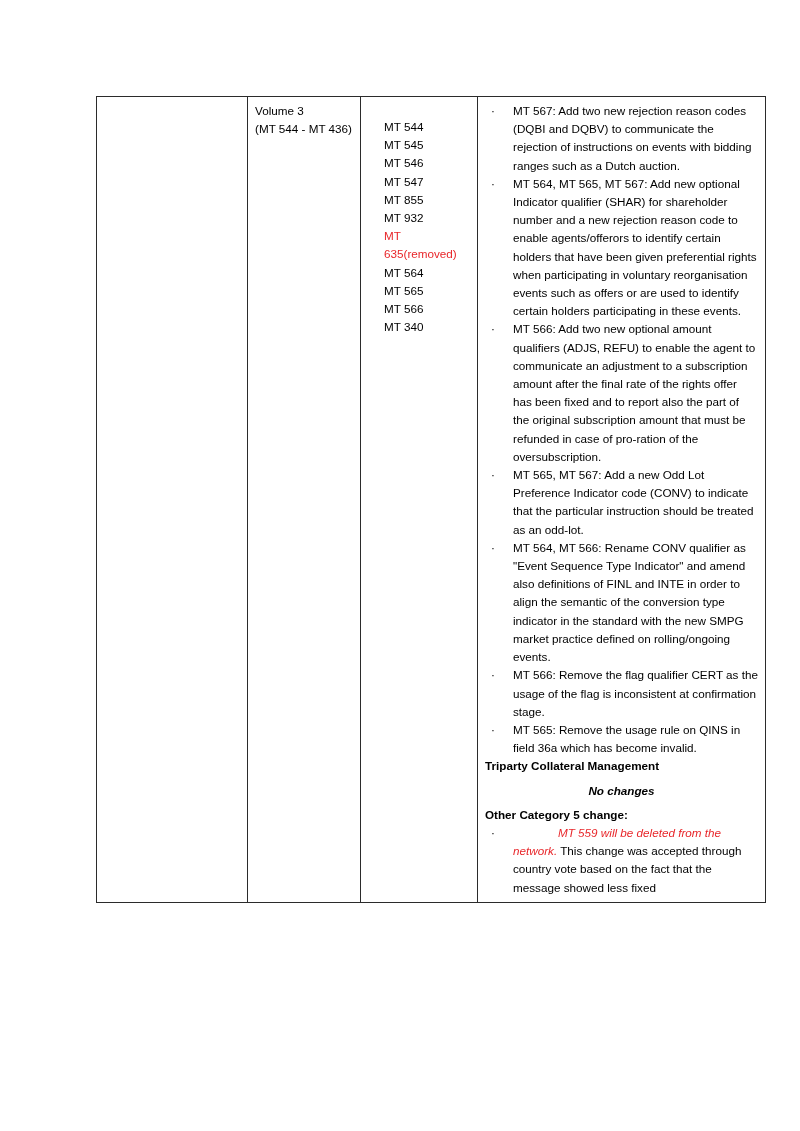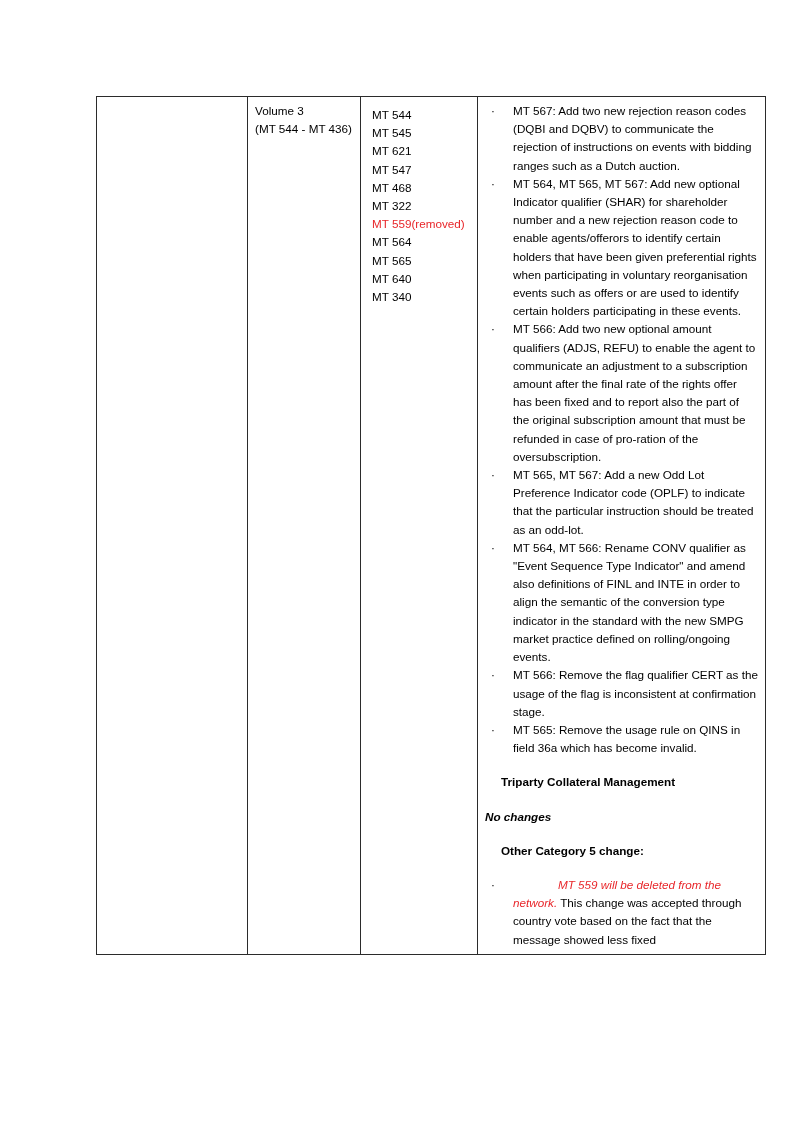--- a/index.html
+++ b/index.html
@@ -42,21 +42,21 @@
   .col-1 { width: 136px; }
   .col-2 { width: 98px; }
   .col-3 { width: 102px; }
   .col-4 { width: 273px; }
 
   .cell-volume p {
     margin: 0;
   }
 
   .mt-list {
-    margin: 4px;
+    margin: 16px;
     padding: 0;
     list-style: none;
   }
   .mt-list li {
     margin: 0;
     padding: 0;
     white-space: normal;
   }
   .mt-removed {
     color: #e8262a;
@@ -76,26 +76,27 @@
   .change-list li .bullet {
     position: absolute;
     left: 6px;
     top: 0;
     font-size: 11.7px;
     line-height: 18.2px;
   }
 
   .section-head {
     font-weight: bold;
-    margin: 16px;
+    margin: 0;
   }
   .section-sub {
     font-weight: bold;
     font-style: italic;
-    margin: 0;
+    margin: 6px;
+    text-align: center;
   }
   .red-italic {
     color: #e8262a;
     font-style: italic;
     margin-left: 45px;
   }
 </style>
 </head>
 <body>
 
@@ -109,38 +110,38 @@
 
         <td class="col-2 cell-volume">
           <p>Volume 3</p>
           <p>(MT 544 - MT 436)</p>
         </td>
 
         <td class="col-3">
           <ul class="mt-list" id="mt-list">
               <li><span>MT 544</span></li>
               <li><span>MT 545</span></li>
-              <li><span>MT 621</span></li>
+              <li><span>MT 546</span></li>
               <li><span>MT 547</span></li>
-              <li><span>MT 468</span></li>
-              <li><span>MT 322</span></li>
-              <li><span class="mt-removed">MT 559(removed)</span></li>
+              <li><span>MT 855</span></li>
+              <li><span>MT 932</span></li>
+              <li><span class="mt-removed">MT 635(removed)</span></li>
               <li><span>MT 564</span></li>
               <li><span>MT 565</span></li>
-              <li><span>MT 640</span></li>
+              <li><span>MT 566</span></li>
               <li><span>MT 340</span></li>
             </ul>
         </td>
 
         <td class="col-4">
           <ul class="change-list" id="change-list">
               <li><span class="bullet">·</span><span>MT 567: Add two new rejection reason codes (DQBI and DQBV) to communicate the rejection of instructions on events with bidding ranges such as a Dutch auction.</span></li>
               <li><span class="bullet">·</span><span>MT 564, MT 565, MT 567: Add new optional Indicator qualifier (SHAR) for shareholder number and a new rejection reason code to enable agents/offerors to identify certain holders that have been given preferential rights when participating in voluntary reorganisation events such as offers or are used to identify certain holders participating in these events.</span></li>
               <li><span class="bullet">·</span><span>MT 566: Add two new optional amount qualifiers (ADJS, REFU) to enable the agent to communicate an adjustment to a subscription amount after the final rate of the rights offer has been fixed and to report also the part of the original subscription amount that must be refunded in case of pro-ration of the oversubscription.</span></li>
-              <li><span class="bullet">·</span><span>MT 565, MT 567: Add a new Odd Lot Preference Indicator code (OPLF) to indicate that the particular instruction should be treated as an odd-lot.</span></li>
+              <li><span class="bullet">·</span><span>MT 565, MT 567: Add a new Odd Lot Preference Indicator code (CONV) to indicate that the particular instruction should be treated as an odd-lot.</span></li>
               <li><span class="bullet">·</span><span>MT 564, MT 566: Rename CONV qualifier as "Event Sequence Type Indicator" and amend also definitions of FINL and INTE in order to align the semantic of the conversion type indicator in the standard with the new SMPG market practice defined on rolling/ongoing events.</span></li>
               <li><span class="bullet">·</span><span>MT 566: Remove the flag qualifier CERT as the usage of the flag is inconsistent at confirmation stage.</span></li>
               <li><span class="bullet">·</span><span>MT 565: Remove the usage rule on QINS in field 36a which has become invalid.</span></li>
             </ul>
 
           <p class="section-head">Triparty Collateral Management</p>
           <p class="section-sub">No changes</p>
           <p class="section-head">Other Category 5 change:</p>
 
           <ul class="change-list">

